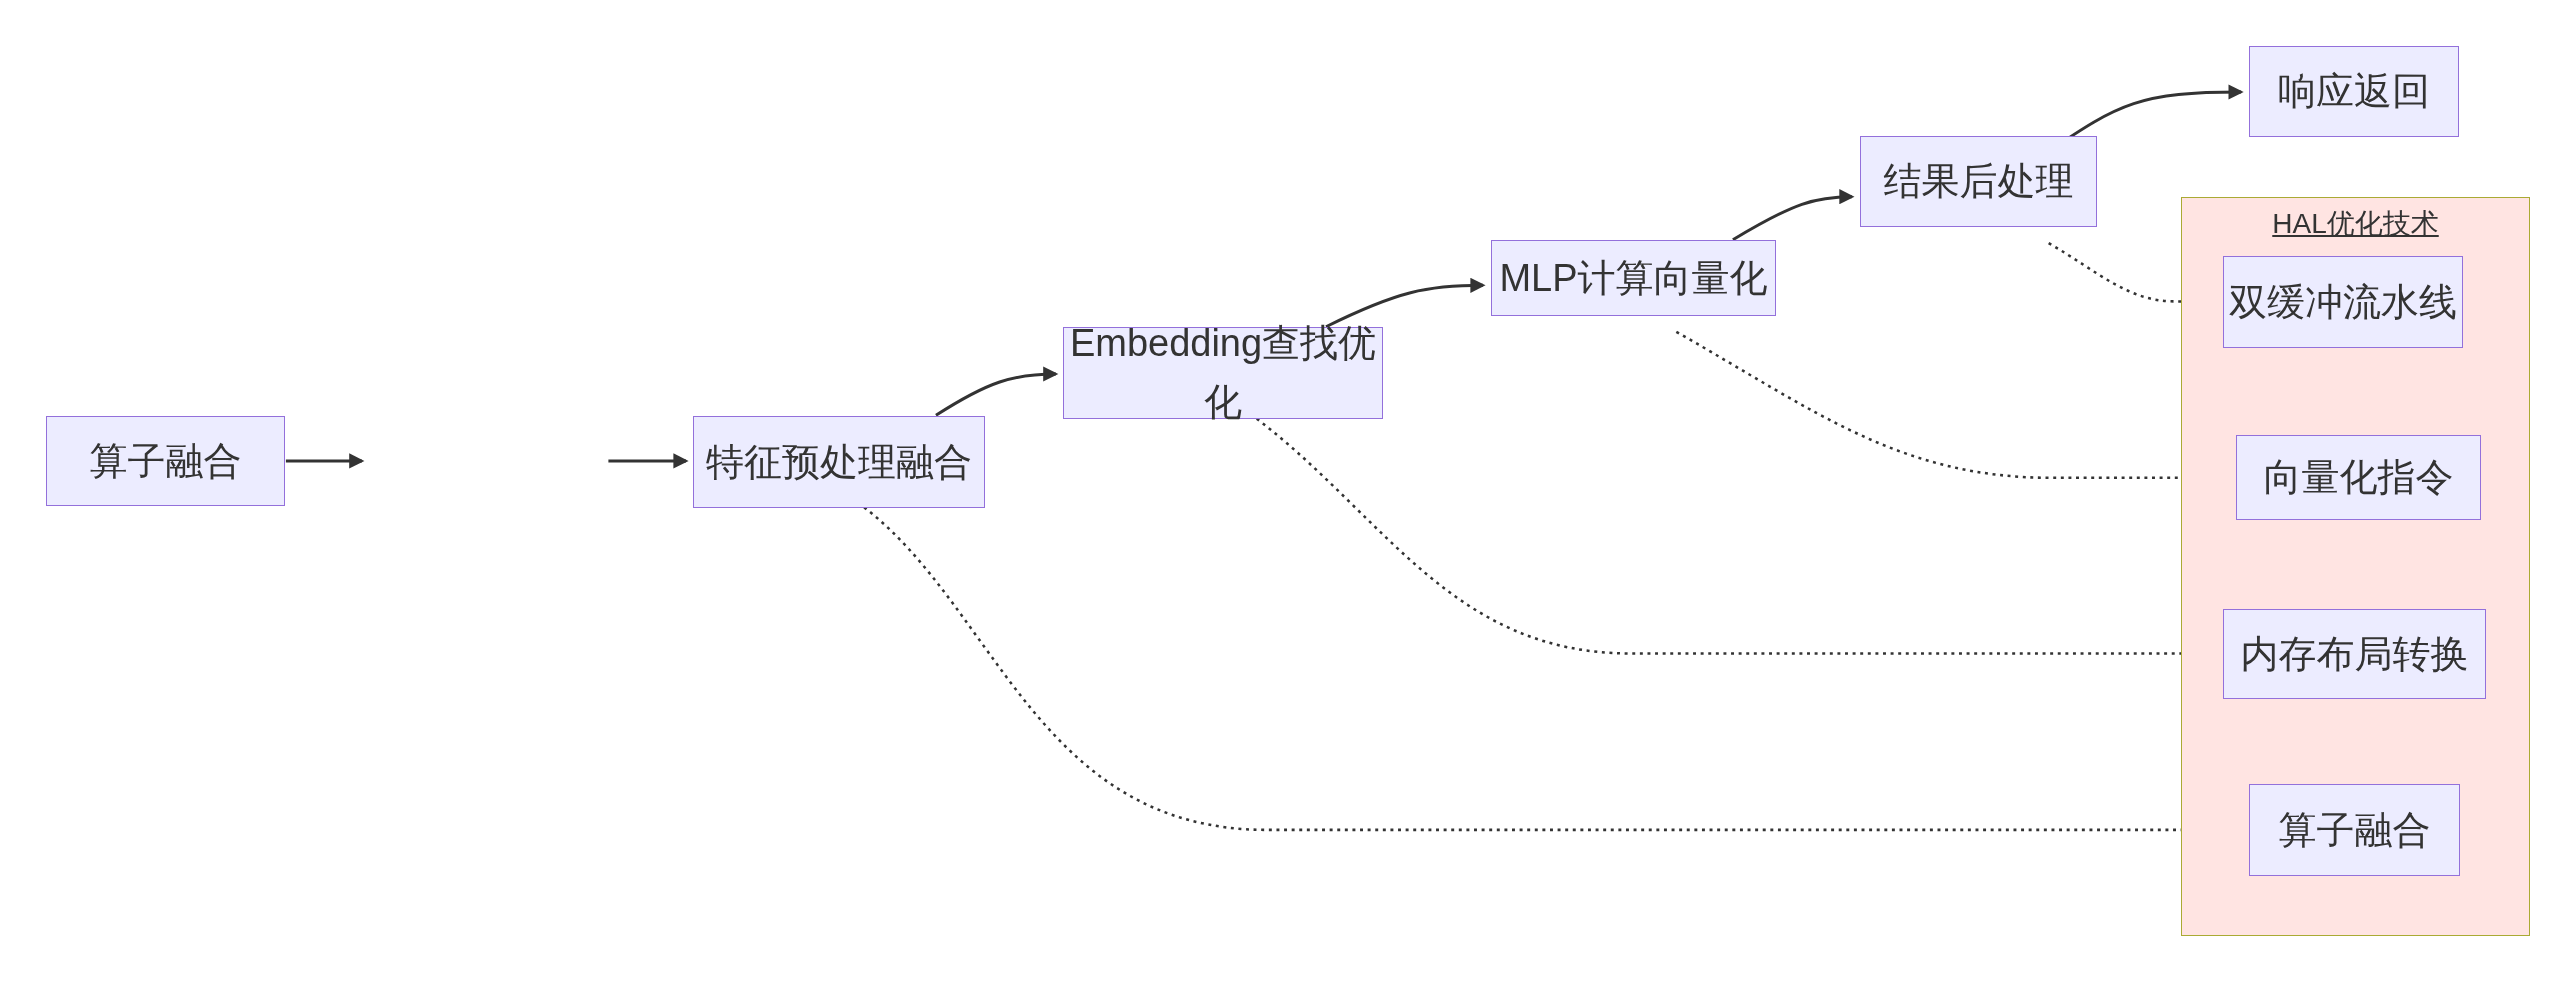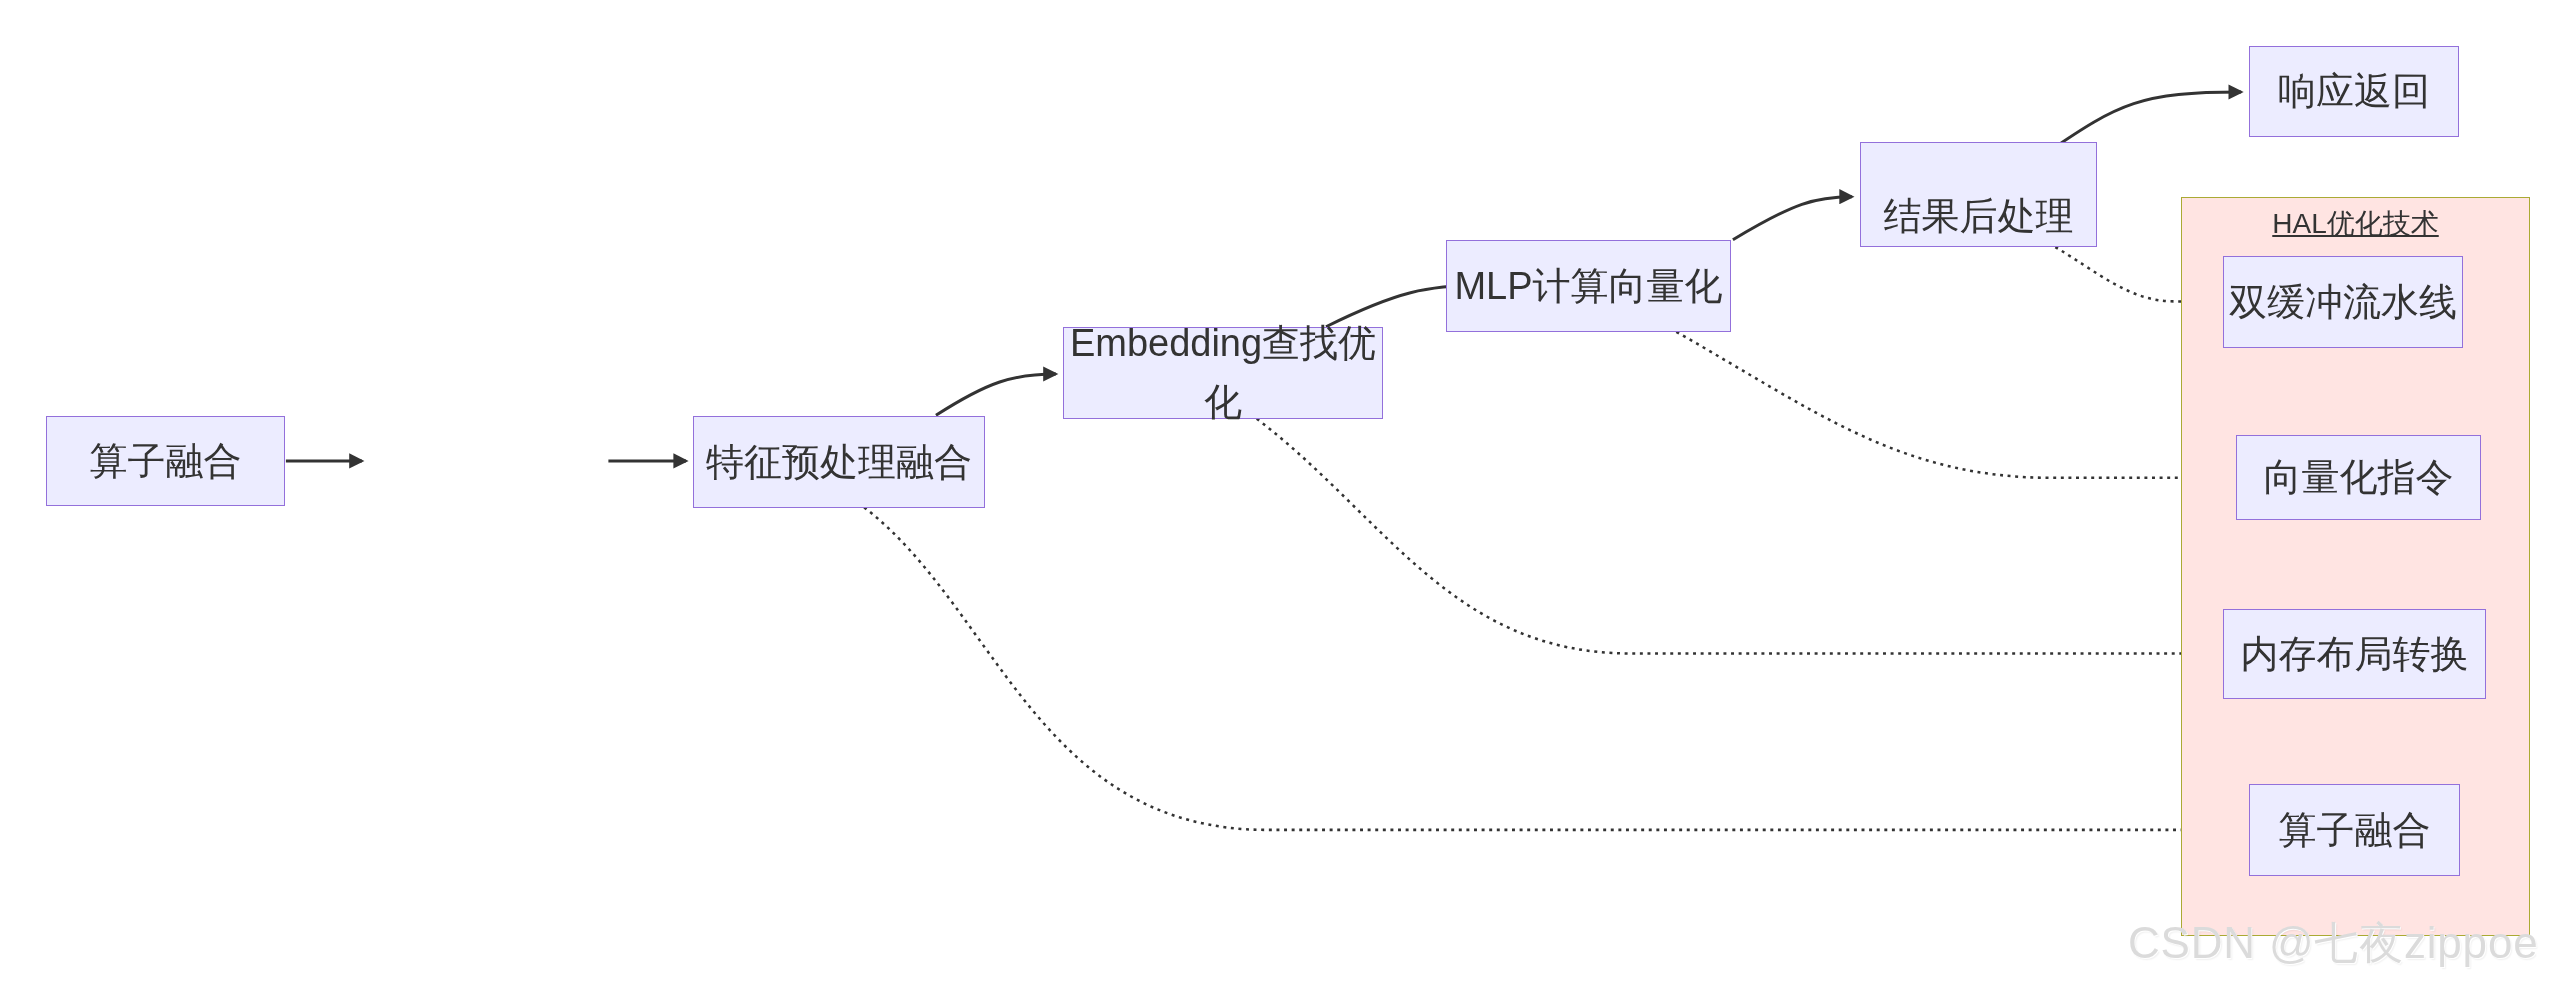--- a/index.html
+++ b/index.html
@@ -56,25 +56,25 @@
 
 
   <div class="node" style="left:693px;top:416px;width:292px;height:92px;">
     <div>特征预处理融合</div>
   </div>
 
   <div class="node" style="left:1063px;top:327px;width:320px;height:92px;">
     <div>Embedding查找优化</div>
   </div>
 
-  <div class="node" style="left:1446px;top:240px;width:285px;height:92px;">
+  <div class="node" style="left:1491px;top:240px;width:285px;height:76px;">
     <div>MLP计算向量化</div>
   </div>
 
-  <div class="node" style="left:1860px;top:142px;width:237px;height:105px;justify-content:flex-end;">
+  <div class="node" style="left:1860px;top:136px;width:237px;height:91px;">
     <div>结果后处理</div>
   </div>
 
   <div class="node" style="left:2249px;top:46px;width:210px;height:91px;">
     <div>响应返回</div>
   </div>
 
   <div class="node" style="left:2223px;top:256px;width:240px;height:92px;">
     <div>双缓冲流水线</div>
   </div>
@@ -84,16 +84,15 @@
   </div>
 
   <div class="node" style="left:2249px;top:784px;width:211px;height:92px;">
     <div>算子融合</div>
   </div>
 
   <div class="node" style="left:2223px;top:609px;width:263px;height:90px;">
     <div>内存布局转换</div>
   </div>
 
-  <div class="watermark" style="left:2128px;top:914px;">CSDN @七夜zippoe</div>
 
 </div>
 
 
 </body></html>

